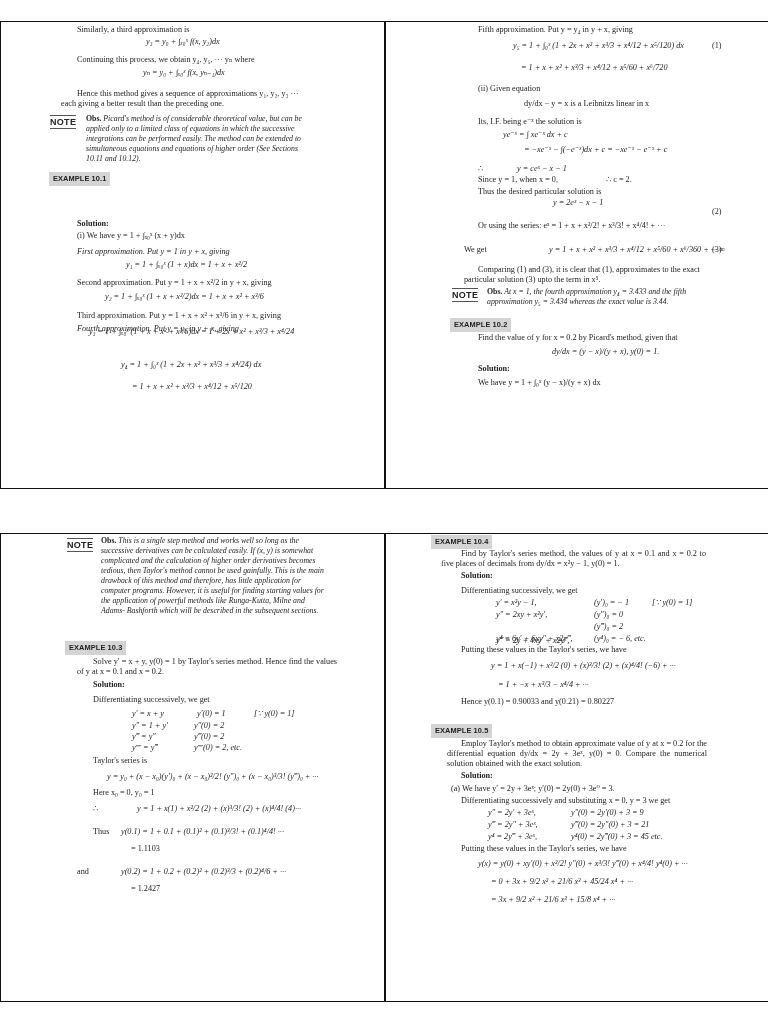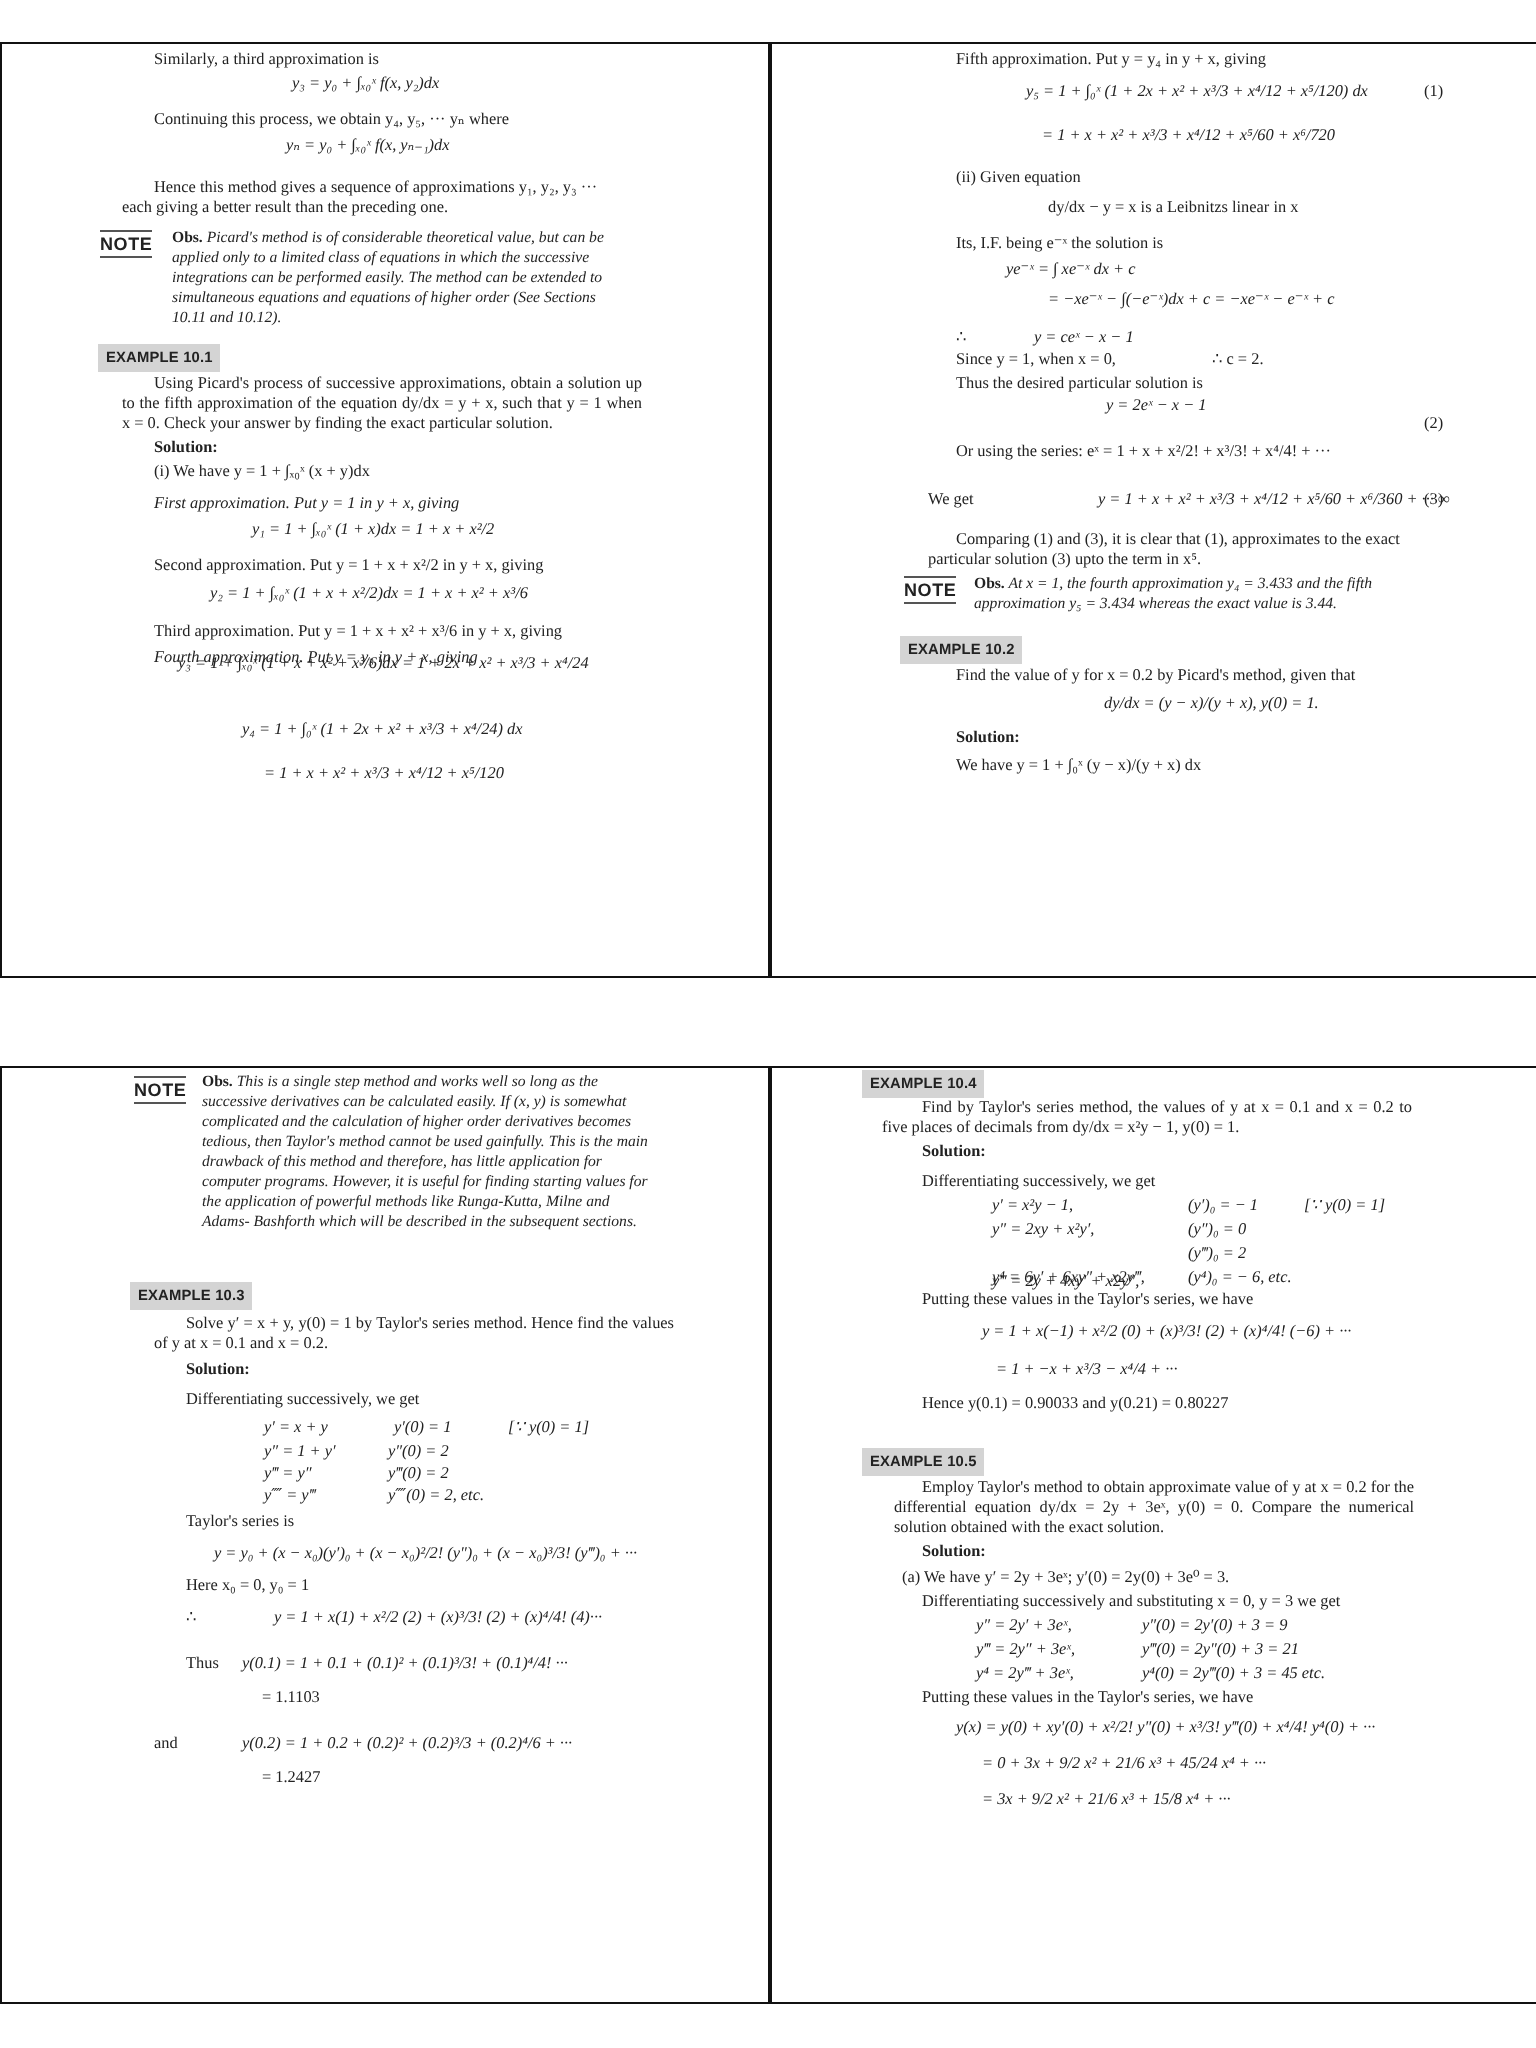--- a/index.html
+++ b/index.html
@@ -36,21 +36,20 @@
     <div class="abs" style="left:76px;top:67px;">Hence this method gives a sequence of approximations y₁, y₂, y₃ ···</div>
     <div class="abs" style="left:60px;top:77px;">each giving a better result than the preceding one.</div>
 
     <div class="note-label" style="left:49px;top:93px;">NOTE</div>
     <div class="note-text" style="left:85px;top:92px;width:230px;">
       <span class="b">Obs.</span>
       <span>Picard's method is of considerable theoretical value, but can be applied only to a limited class of equations in which the successive integrations can be performed easily. The method can be extended to simultaneous equations and equations of higher order (See Sections 10.11 and 10.12).</span>
     </div>
 
     <div class="ex-label" style="left:48px;top:150px;">EXAMPLE 10.1</div>
-    <div class="para" style="left:60px;top:165px;width:260px;text-indent:16px;">Using Picard's process of successive approximations, obtain a solution up to the fifth approximation of the equation dy/dx = y + x, such that y = 1 when x = 0. Check your answer by finding the exact particular solution.</div>
     <div class="abs b" style="left:76px;top:197px;">Solution:</div>
     <div class="abs" style="left:76px;top:209px;">(i) We have  y = 1 + ∫ₓ₀ˣ (x + y)dx</div>
     <div class="abs it" style="left:76px;top:225px;">First approximation. Put y = 1 in y + x, giving</div>
     <div class="abs eq" style="left:125px;top:238px;">y₁ = 1 + ∫ₓ₀ˣ (1 + x)dx = 1 + x + x²/2</div>
     <div class="abs" style="left:76px;top:256px;">Second approximation. Put y = 1 + x + x²/2 in y + x, giving</div>
     <div class="abs eq" style="left:104px;top:270px;">y₂ = 1 + ∫ₓ₀ˣ (1 + x + x²/2)dx = 1 + x + x² + x³/6</div>
     <div class="abs" style="left:76px;top:289px;">Third approximation. Put y = 1 + x + x² + x³/6 in y + x, giving</div>
     <div class="abs eq" style="left:88px;top:305px;">y₃ = 1 + ∫ₓ₀ˣ (1 + x + x² + x³/6)dx = 1 + 2x + x² + x³/3 + x⁴/24</div>
     <div class="abs it" style="left:76px;top:302px;">Fourth approximation. Put y = y₃ in y + x, giving</div>
     <div class="abs eq" style="left:120px;top:338px;">y₄ = 1 + ∫₀ˣ (1 + 2x + x² + x³/3 + x⁴/24) dx</div>

